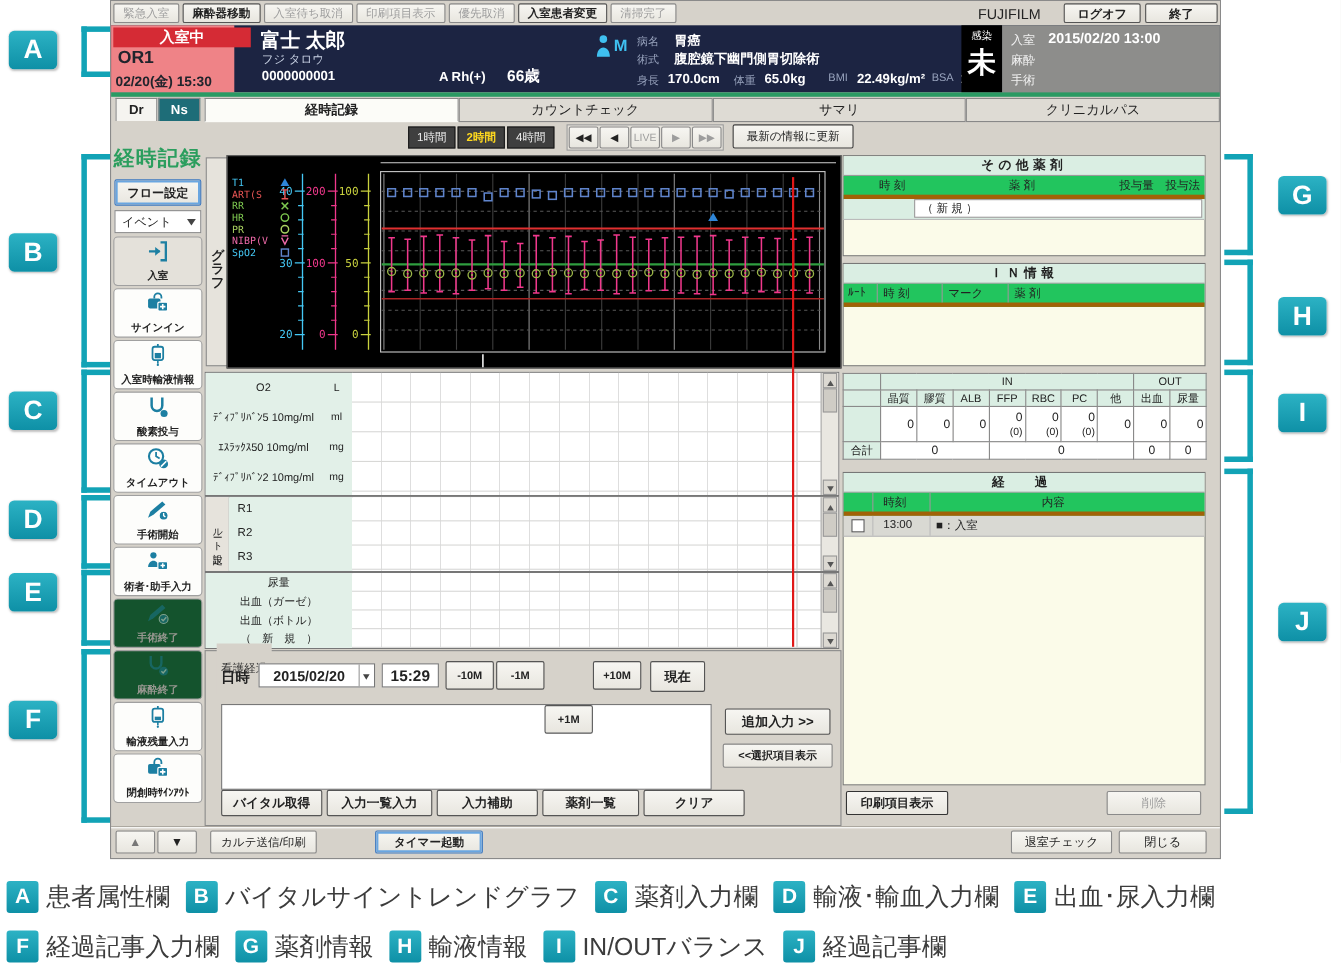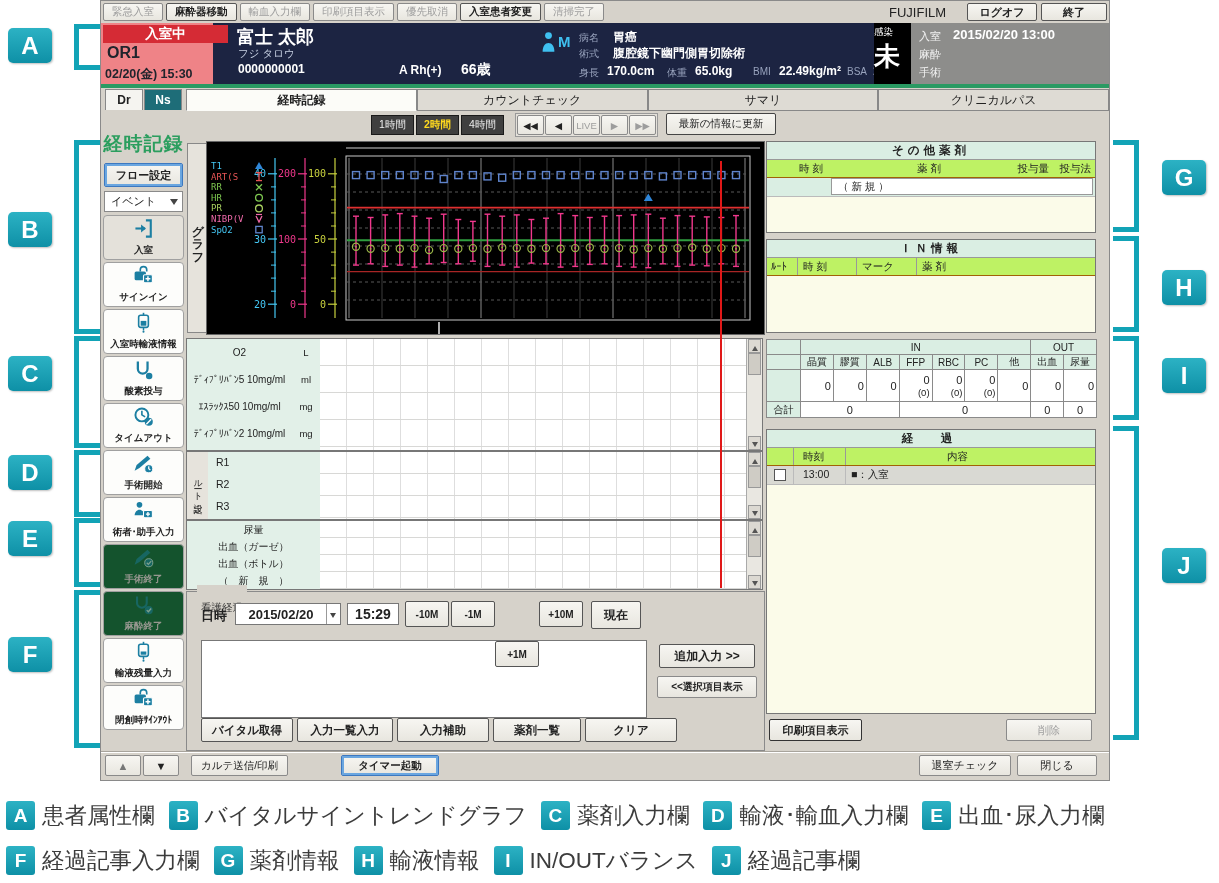--- a/index.html
+++ b/index.html
@@ -19,21 +19,21 @@
   #topbar{position:absolute;left:0;top:0;width:1008px;height:22px;background:#d6d2ca;}
   #top-buttons{position:absolute;left:2px;top:2px;display:flex;gap:3px;height:18px;}
   #top-buttons .btn{padding:0 8px;font-size:10.5px;height:18px;}
   
   #pbar{position:absolute;left:0;top:22px;width:1008px;height:61px;background:#1c2442;}
   #pink{position:absolute;left:0;top:0;width:112px;height:61px;background:#ef8387;}
   #status{position:absolute;left:2px;top:2px;width:125px;height:18px;background:#d52b35;color:#fff;
           font-weight:bold;font-size:13.5px;display:flex;align-items:center;justify-content:center;}
   .pt-lbl{position:absolute;font-size:10px;color:#98a3bd;}
   .pt-val{position:absolute;font-size:12px;font-weight:bold;color:#fff;white-space:nowrap;}
-  #infect{position:absolute;left:773px;top:0;width:37px;height:61px;background:#000;color:#fff;text-align:left;}
+  #infect{position:absolute;left:773px;top:0;width:37px;height:61px;background:#000;color:#fff;text-align:center;}
   #gray{position:absolute;left:810px;top:0;width:198px;height:61px;background:#8d8d8b;}
   #greenline{position:absolute;left:0;top:83px;width:1008px;height:4px;background:#2a9a63;}
   
   .vtab{position:absolute;top:88px;height:21px;border:1px solid #888;border-bottom:none;font-size:12px;
         display:flex;align-items:center;justify-content:center;box-sizing:border-box;}
   #tabs{position:absolute;left:85px;top:88px;width:923px;height:22px;display:flex;}
   .tab{flex:1;border:1px solid #888;border-bottom:1px solid #888;background:#dedbd4;font-size:12px;
        display:flex;align-items:center;justify-content:center;box-sizing:border-box;}
   .tab.on{background:#fcfcf8;border-bottom:1px solid #fcfcf8;font-weight:bold;}
   
@@ -81,21 +81,21 @@
   #route-tab{position:absolute;left:0;top:0;width:21px;height:100%;background:#e6e3dc;border-right:1px solid #888;
              writing-mode:vertical-rl;display:flex;align-items:center;justify-content:center;font-size:9px;letter-spacing:1px;}
   
   #note{position:absolute;left:85px;top:590px;width:577px;height:158px;border:1px solid #8a8a8a;background:#d6d2ca;}
   #note-cap{position:absolute;left:10px;top:-7px;background:#d6d2ca;padding:16px 4px;font-size:10.5px;color:#333;}
   .selbox{background:#fff;border:1px solid #777;display:flex;align-items:center;box-sizing:border-box;position:absolute;}
   
   .rp{position:absolute;left:665px;width:330px;border:1px solid #777;background:#fbfbe9;box-sizing:border-box;}
   .rp-title{height:17px;background:#daeee3;border-bottom:1px solid #999;font-size:11.5px;font-weight:bold;
             display:flex;align-items:center;justify-content:center;letter-spacing:4px;}
-  .rp-head{height:17px;background:#bef264;border-bottom:1px solid #a16207;position:relative;font-size:10.5px;}
+  .rp-head{height:17px;background:#22c55e;border-bottom:4px solid #a16207;position:relative;font-size:10.5px;}
   .rp-head span{position:absolute;top:2px;}
   table.bal{border-collapse:collapse;width:100%;table-layout:fixed;font-size:10px;}
   table.bal td,table.bal th{border:1px solid #8a8a8a;padding:0 2px;box-sizing:border-box;}
   table.bal .hd{background:#daeee3;text-align:center;font-weight:normal;}
   table.bal .num{background:#fff;text-align:right;font-size:11px;}
   .chk{width:10px;height:10px;background:#fff;border:1px solid #555;display:inline-block;}
   
   #cursor{position:absolute;left:619px;top:160px;width:2px;height:427px;background:#e01818;z-index:40;}
   
   .annbox{position:absolute;border-radius:5px;background:linear-gradient(180deg,#2cb2c4,#0e90a6);
@@ -110,21 +110,21 @@
 </style>
 </head>
 <body>
 
 <div id="win">
 
   <div id="topbar">
     <div id="top-buttons">
         <div class="btn dis">緊急入室</div>
         <div class="btn bold">麻酔器移動</div>
-        <div class="btn dis">輸血入力欄</div>
+        <div class="btn dis">入室待ち取消</div>
         <div class="btn dis">印刷項目表示</div>
         <div class="btn dis">優先取消</div>
         <div class="btn bold">入室患者変更</div>
         <div class="btn dis">清掃完了</div>
       </div>
     <div class="abs" style="left:788px;top:4px;font-size:13px;color:#222;">FUJIFILM</div>
     <div class="btn bold abs" style="left:866px;top:2px;width:70px;height:18px;">ログオフ</div>
     <div class="btn bold abs" style="left:940px;top:2px;width:66px;height:18px;">終了</div>
   </div>
 

